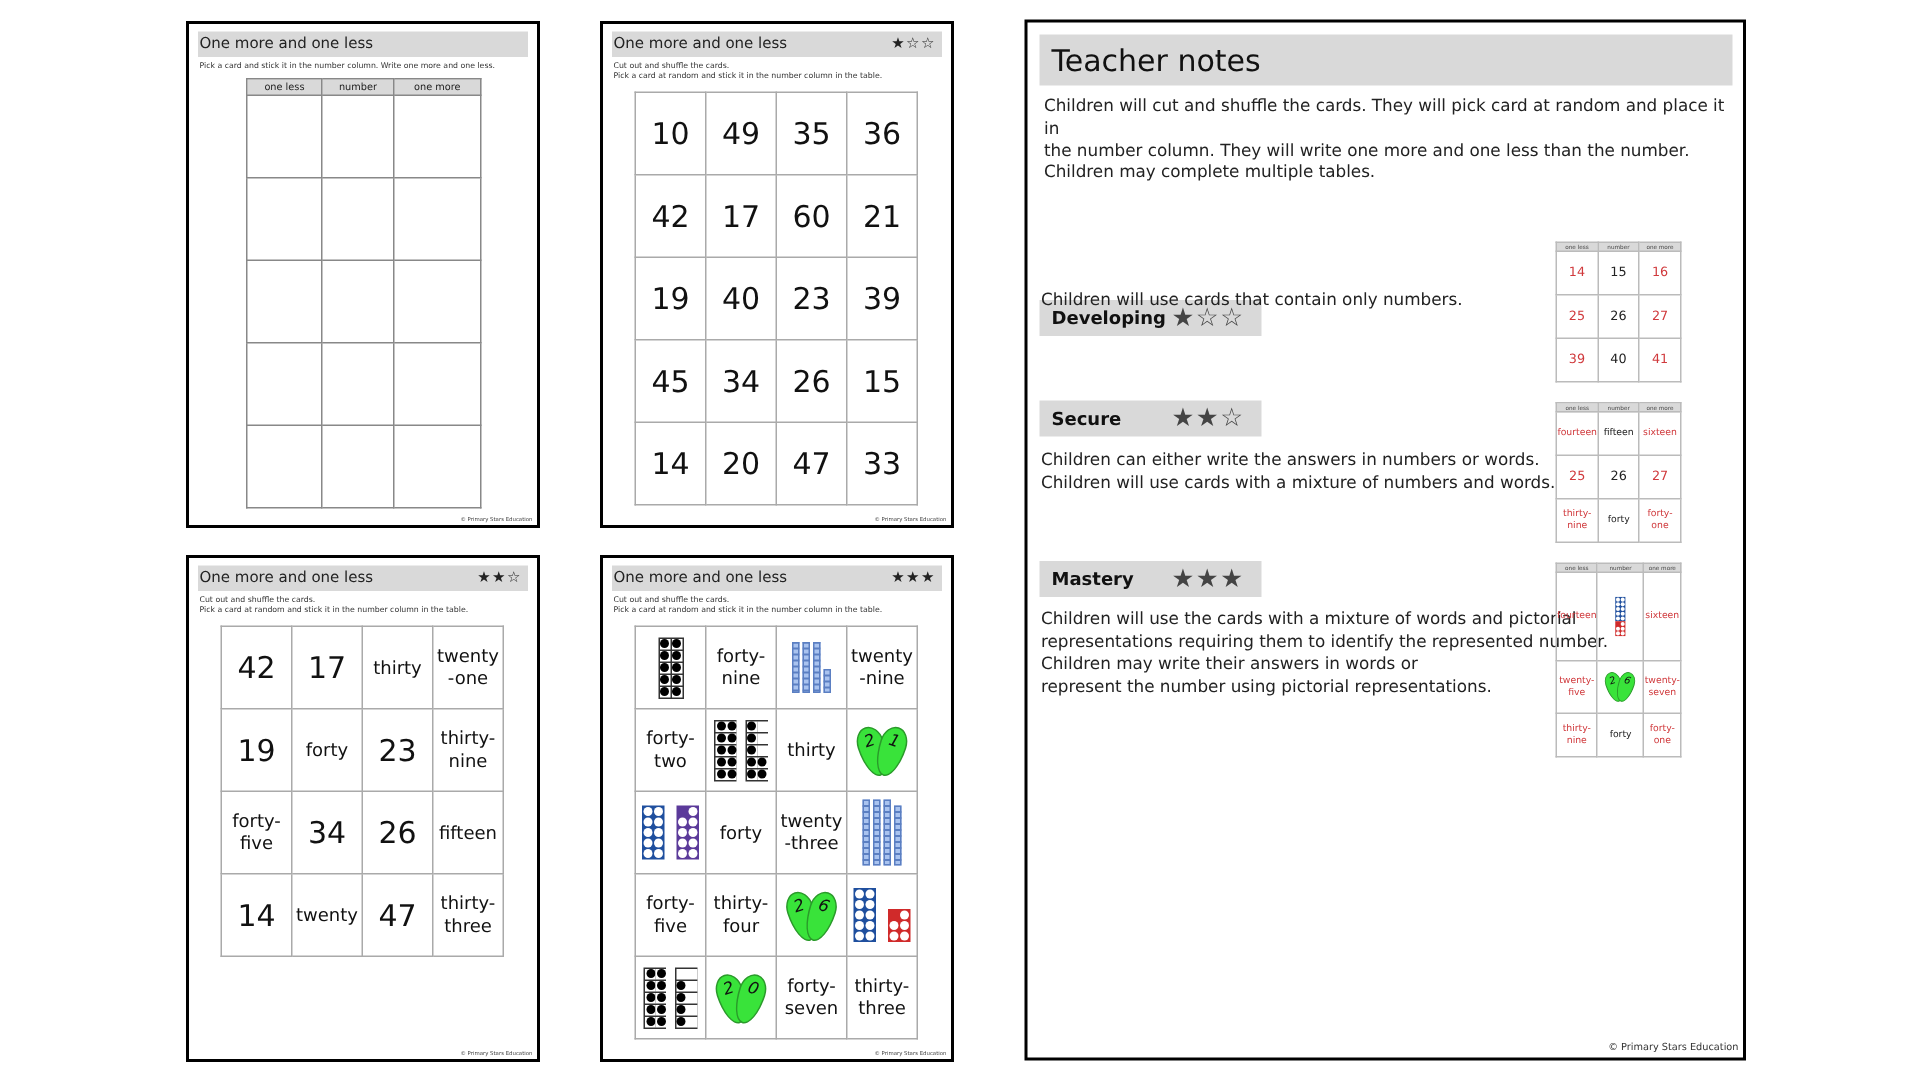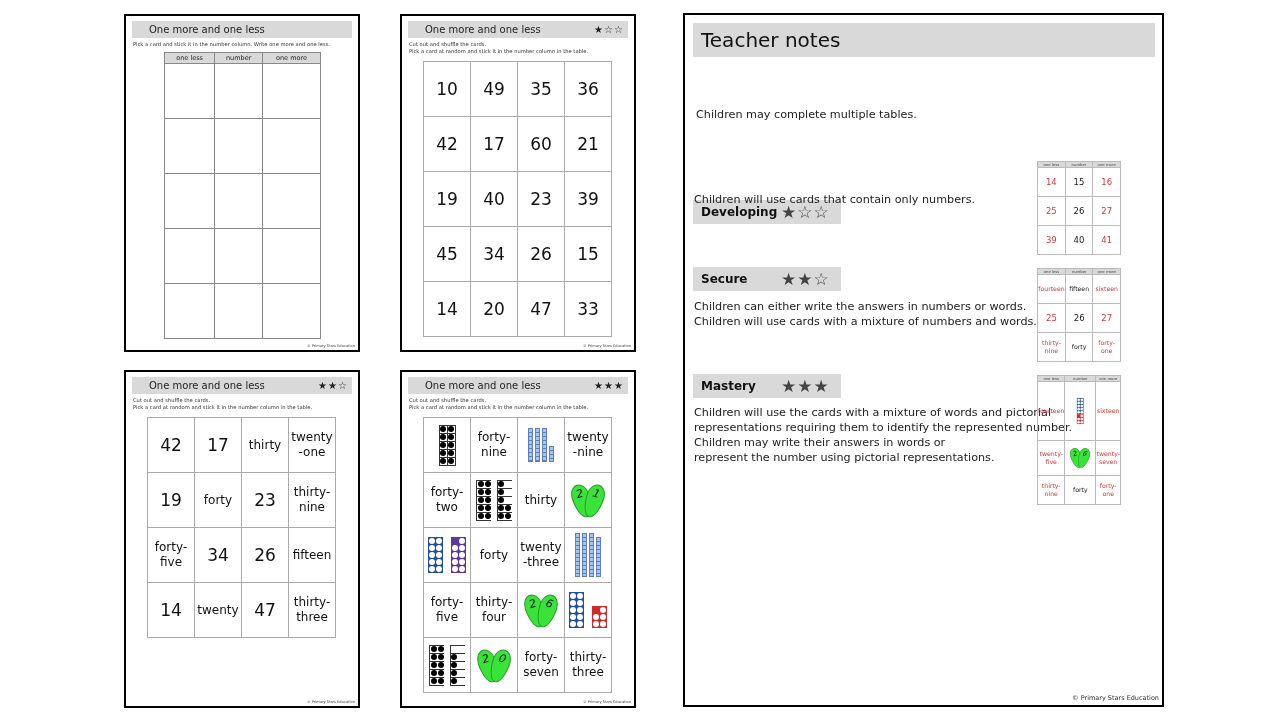--- a/index.html
+++ b/index.html
@@ -6,21 +6,21 @@
   body {
     width: 1280px; height: 720px; background: #ffffff; position: relative;
     font-family: "DejaVu Sans", "Liberation Sans", sans-serif; color: #111;
     overflow: hidden;
   }
   .sheet {
     position: absolute; border: 2px solid #000; background: #fff;
   }
   .sheet-title {
     position: absolute; left: 6px; right: 6px; top: 5px; height: 17px;
-    background: #d9d9d9; font-size: 10px; line-height: 17px; padding-left: 17px;
+    background: #d9d9d9; font-size: 10px; line-height: 17px; padding-left: 1px;
     color: #222;
   }
   .sheet-stars {
     position: absolute; right: 4px; top: 0; font-size: 10px; letter-spacing: 1px; color: #222;
   }
   .sheet-instr {
     position: absolute; left: 7px; top: 25px; font-size: 5.2px; line-height: 7px; color: #333;
   }
   .sheet-footer {
     position: absolute; right: 3px; bottom: 2px; font-size: 3.6px; color: #444;
@@ -35,21 +35,21 @@
   }
   .blank-table td { border: 1px solid #888; height: 55px; }
   
   .card-grid {
     position: absolute; left: 21px; top: 45px; border-collapse: collapse;
   }
   .card-grid td {
     width: 47px; height: 55px; border: 1px solid #aaa; text-align: center;
     vertical-align: middle; color: #111;
   }
-  .card-grid td.num { font-size: 17px; }
+  .card-grid td.num { font-size: 20px; }
   .card-grid td.word { font-size: 12px; line-height: 15px; }
   
   .notes {
     position: absolute; left: 683px; top: 13px; width: 481px; height: 694px;
     border: 2px solid #000; background: #fff;
   }
   .notes-title {
     position: absolute; left: 8px; top: 8px; width: 462px; height: 34px;
     background: #d9d9d9; font-size: 20px; line-height: 34px; padding-left: 8px; color: #111;
   }
@@ -432,20 +432,22 @@
       <td class="word" style="white-space:pre-line">thirty-
 three</td>
     </tr>
   </tbody>
     </table>
   <div class="sheet-footer">© Primary Stars Education</div>
 </div>
 
 <div class="notes">
   <div class="notes-title">Teacher notes</div>
+  <div class="notes-text" style="top:48px;">Children will cut and shuffle the cards. They will pick card at random and place it in
+the number column. They will write one more and one less than the number.</div>
   <div class="notes-text" style="top:92px;">Children may complete multiple tables.</div>
 
   <div class="level-bar" style="top:145px;margin-top:40px;">
     <span class="level-label">Developing</span>
     <span class="level-stars">★☆☆</span>
   </div>
   <div class="level-text" style="top:177px;">
     <div>Children will use cards that contain only numbers.</div>
   </div>
   <table class="example-table" style="top:146px;">

